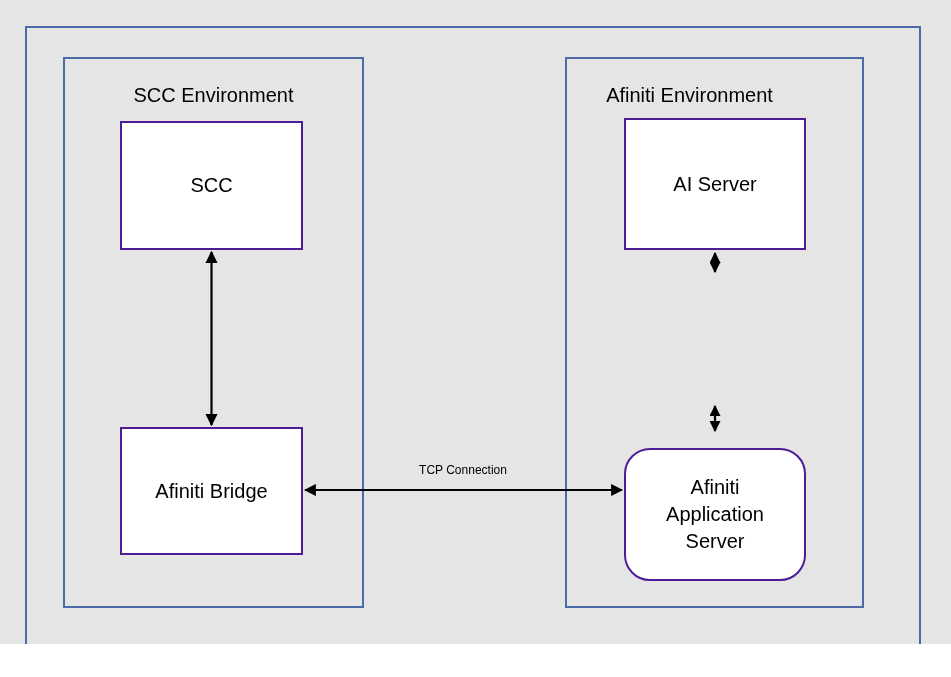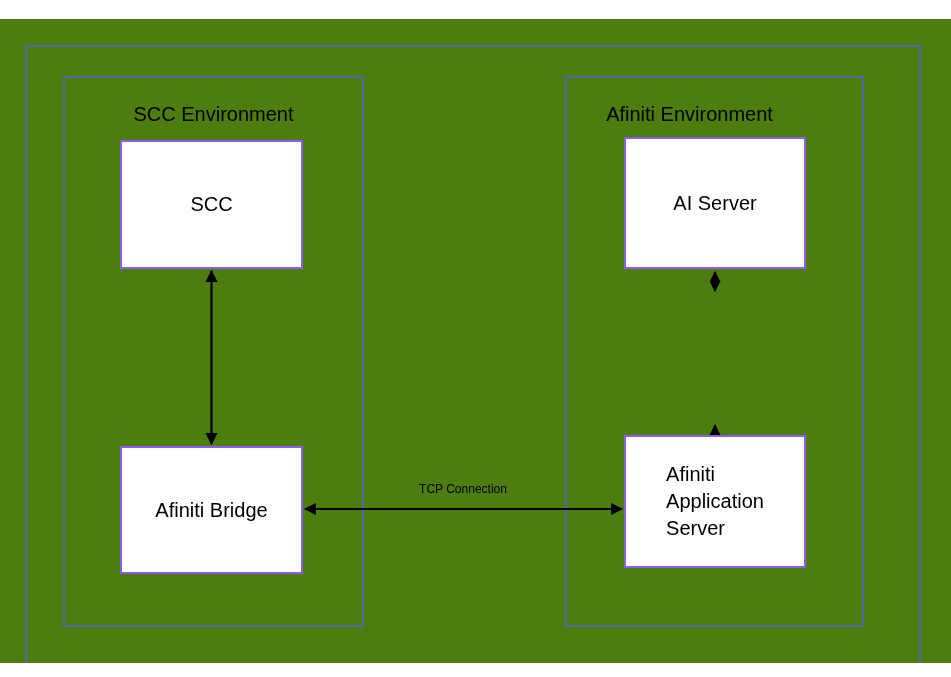--- a/index.html
+++ b/index.html
@@ -8,23 +8,22 @@
     padding: 0;
     background: #ffffff;
   }
   body {
     font-family: "Liberation Sans", sans-serif;
   }
   #canvas {
     position: relative;
     width: 951px;
     height: 644px;
-    background: #4d7c0f;
+    background: #e5e5e5;
     overflow: hidden;
-    margin-top: 19px;
   }
 
   
   .outer-frame {
     position: absolute;
     left: 25px;
     top: 26px;
     width: 896px;
     height: 622px;
     border: 2px solid #4C6AA5;
@@ -68,27 +67,27 @@
   }
   .env-title-afiniti {
     left: 540px;
     top: 84px;
     width: 299px;
   }
 
   
   .node {
     position: absolute;
-    border: 2px solid #8b5cf6;
+    border: 2px solid #4c1d95;
     box-sizing: border-box;
     background: #ffffff;
     display: flex;
     align-items: center;
     justify-content: center;
-    text-align: left;
+    text-align: center;
     font-size: 20px;
     color: #000000;
     line-height: 1.35;
     padding: 0 6px;
   }
   .node-scc {
     left: 120px;
     top: 121px;
     width: 183px;
     height: 129px;
@@ -106,23 +105,24 @@
     height: 132px;
   }
   .node-db {
     left: 624px;
     top: 275px;
     width: 182px;
     height: 128px;
   }
   .node-app {
     left: 624px;
-    top: 416px;
+    top: 448px;
     width: 182px;
     height: 133px;
+    border-radius: 26px;
   }
 
   
   .connectors {
     position: absolute;
     left: 0;
     top: 0;
     width: 951px;
     height: 677px;
     pointer-events: none;

